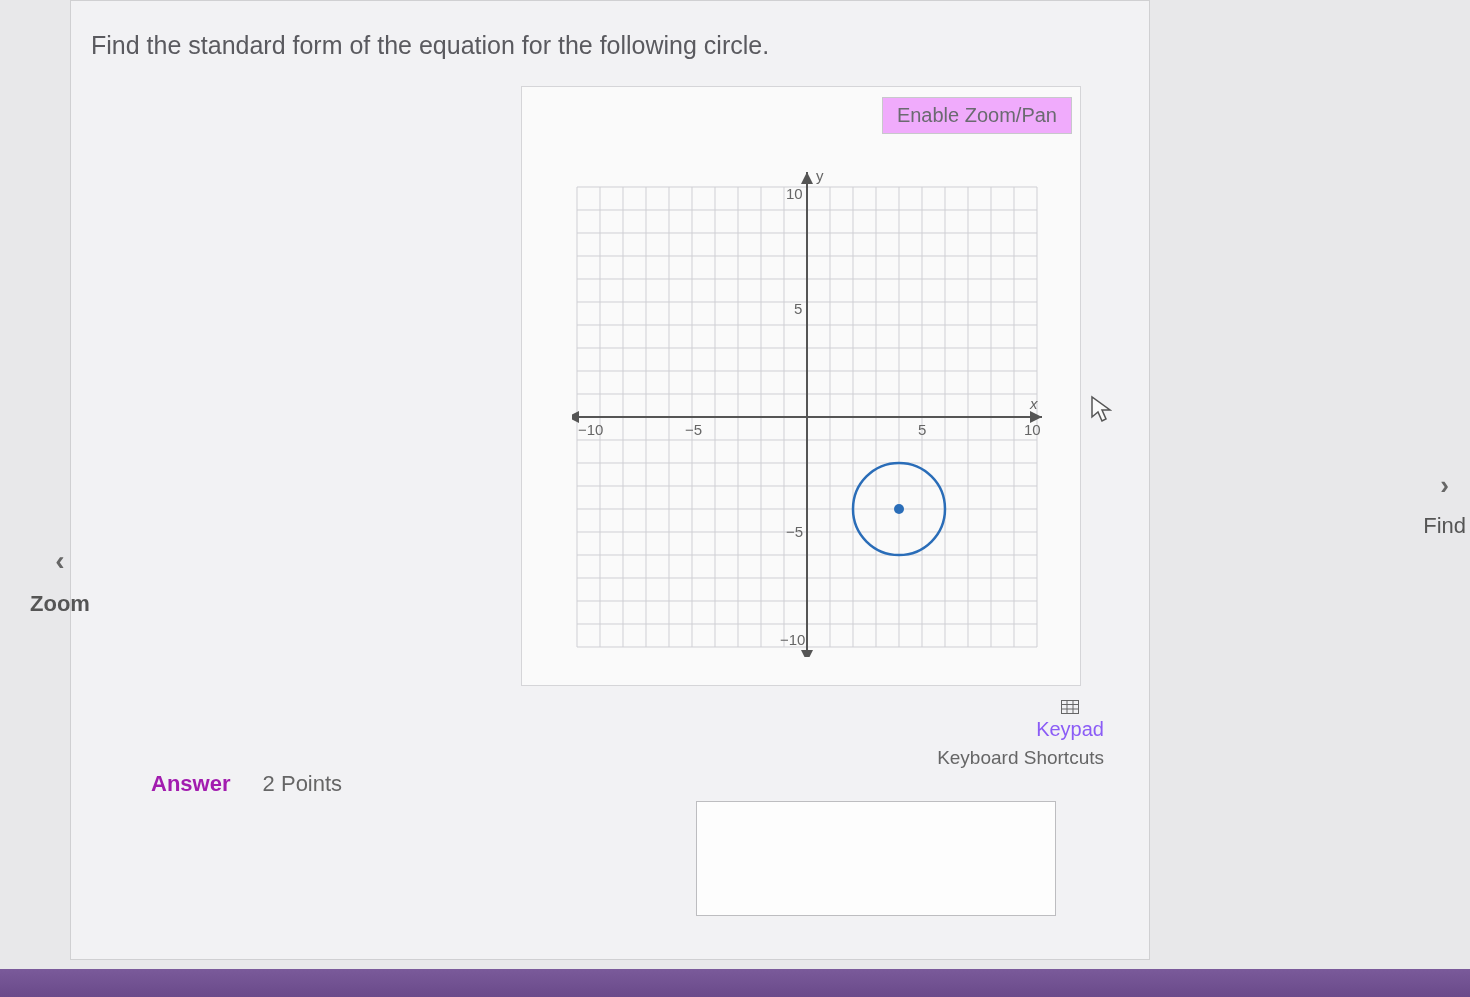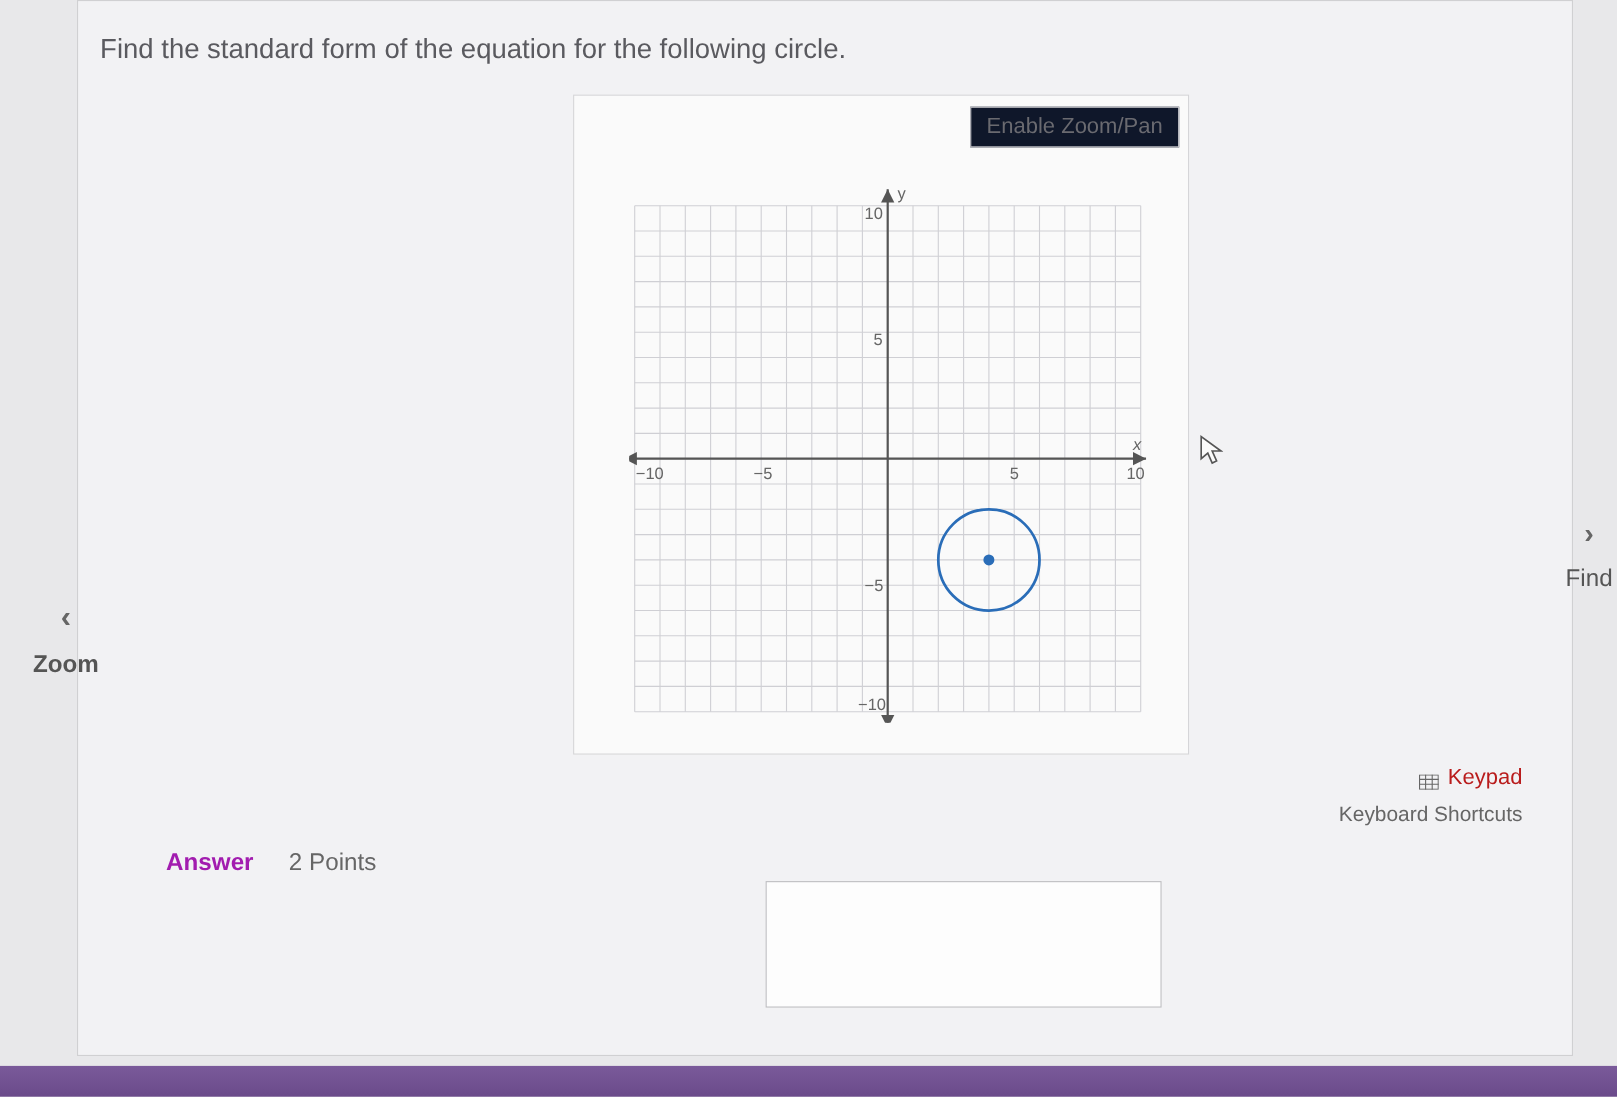--- a/index.html
+++ b/index.html
@@ -9,21 +9,21 @@
     width: 1470px;
     height: 997px;
     position: relative;
     overflow: hidden;
     color: #555;
   }
   .question-panel {
     position: absolute;
     left: 70px;
     top: 0;
-    width: 1360px;
+    width: 1080px;
     height: 960px;
     background: #f2f2f4;
     border: 1px solid #d0d0d2;
   }
   .question-text {
     position: absolute;
     left: 20px;
     top: 30px;
     font-size: 25px;
     color: #5a5a5f;
@@ -37,21 +37,21 @@
     background: #fafafa;
     border: 1px solid #d5d5d8;
   }
   .zoom-btn {
     position: absolute;
     right: 8px;
     top: 10px;
     padding: 6px 14px;
     font-size: 20px;
     color: #6a6a70;
-    background: #0f172a;
+    background: #f0abfc;
     border: 1px solid #c8c8cc;
     cursor: pointer;
     margin-left: 24px;
   }
   .graph-svg {
     position: absolute;
     left: 50px;
     top: 80px;
     width: 470px;
     height: 490px;
@@ -71,21 +71,22 @@
     top: 695px;
     text-align: right;
     font-size: 20px;
     color: #5a5a60;
   }
   .keypad-btn {
     display: inline-flex;
     align-items: center;
     gap: 8px;
     cursor: pointer;
-    color: #b91c1c;
+    color: #8b5cf6;
+    flex-direction: column;
   }
   .keypad-icon {
     width: 18px; height: 14px;
     display: inline-block;
   }
   .kb-shortcuts {
     margin-top: 6px;
     color: #666;
     cursor: pointer;
     font-size: 19px;

